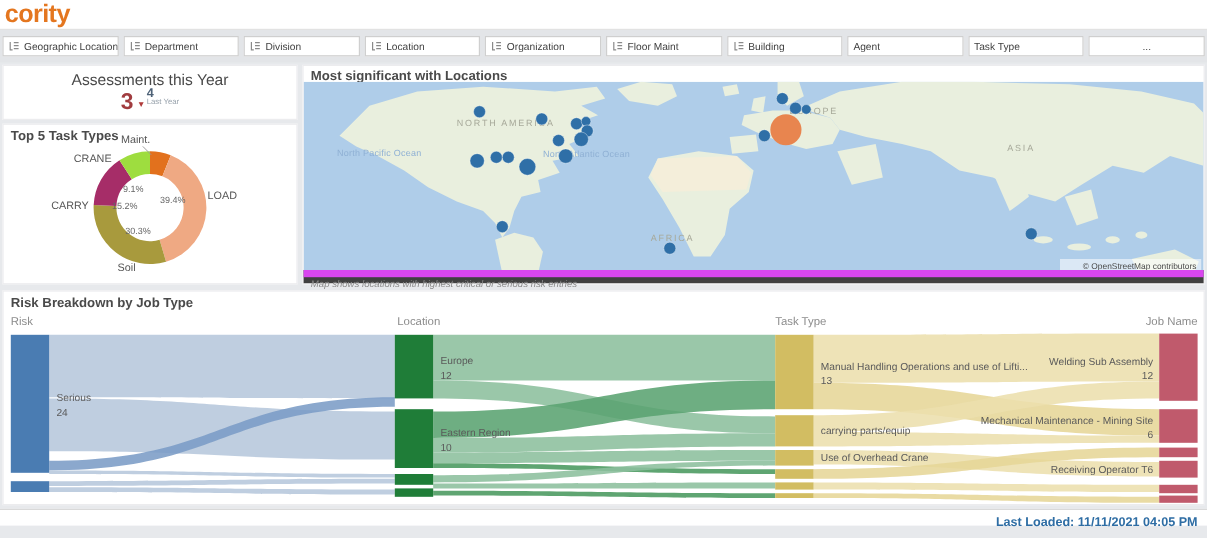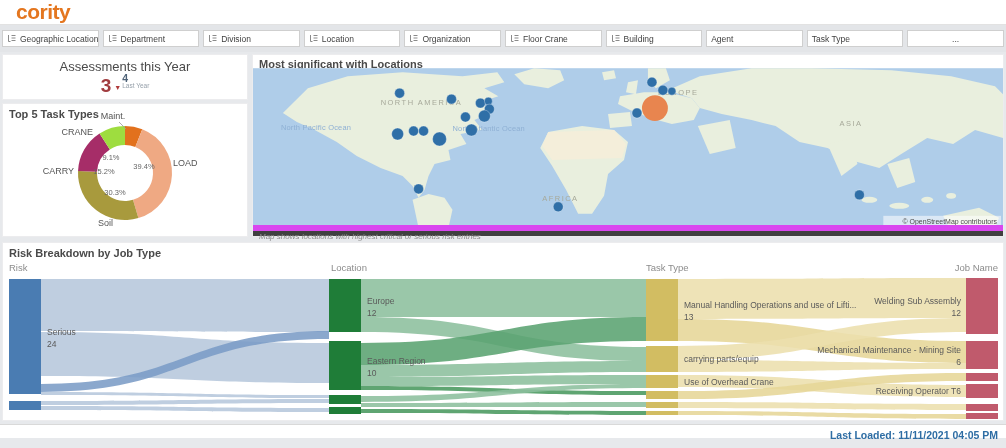--- a/index.html
+++ b/index.html
@@ -4,21 +4,21 @@
 <style>
   html,body{margin:0;padding:0;}
   body{
     width:1006px;height:448px;position:relative;overflow:hidden;
     background:#e7e9ec;font-family:"Liberation Sans",sans-serif;
     -webkit-font-smoothing:antialiased;
   }
   .panel{position:absolute;background:#ffffff;border:1px solid #ececee;box-sizing:border-box;}
   
   .header{position:absolute;left:0;top:0;width:1006px;height:25px;background:#ffffff;border-bottom:1px solid #e2e2e2;box-sizing:border-box;display:flex;align-items:center;}
-  .logo{font-size:21px;font-weight:bold;color:#e4761f;margin-left:16px;letter-spacing:-0.5px;line-height:20px;}
+  .logo{font-size:21px;font-weight:bold;color:#e4761f;margin-left:4px;letter-spacing:-0.5px;line-height:20px;}
   .sheet-title{font-size:12.5px;font-weight:bold;color:#2d6f91;margin-left:27px;}
   
   .filterbar{position:absolute;left:0;top:25px;width:1006px;height:27px;background:#e3e5e8;display:flex;align-items:center;padding:0 2px;box-sizing:border-box;gap:4px;}
   .fbox{flex:1;height:17px;background:#ffffff;border:1px solid #cfcfcf;box-sizing:border-box;display:flex;align-items:center;padding:0 4px;overflow:hidden;white-space:nowrap;}
   .fbox .flabel{font-size:8.5px;color:#3f3f3f;}
   .fbox.center{justify-content:center;}
   .drill-icon{display:inline-block;margin-right:4px;line-height:0;}
   
   .kpi-title{font-size:13px;color:#4a4a4a;text-align:center;margin-top:4px;}
   .kpi-row{text-align:center;margin-top:0px;line-height:20px;}
@@ -71,21 +71,21 @@
   <div class="fbox">
     <span class="drill-icon"><svg width="9" height="9">
           <path d="M1.5 1v6.5h2M4.5 1.5h4M4.5 4h4M4.5 6.5h4" stroke="#8a8a8a" stroke-width="1" fill="none"></path>
         </svg></span>
     <span class="flabel">Organization</span>
   </div>
   <div class="fbox">
     <span class="drill-icon"><svg width="9" height="9">
           <path d="M1.5 1v6.5h2M4.5 1.5h4M4.5 4h4M4.5 6.5h4" stroke="#8a8a8a" stroke-width="1" fill="none"></path>
         </svg></span>
-    <span class="flabel">Floor Crane</span>
+    <span class="flabel">Floor Maint</span>
   </div>
   <div class="fbox">
     <span class="drill-icon"><svg width="9" height="9">
           <path d="M1.5 1v6.5h2M4.5 1.5h4M4.5 4h4M4.5 6.5h4" stroke="#8a8a8a" stroke-width="1" fill="none"></path>
         </svg></span>
     <span class="flabel">Building</span>
   </div>
   <div class="fbox">
     <span class="flabel">Agent</span>
   </div>

